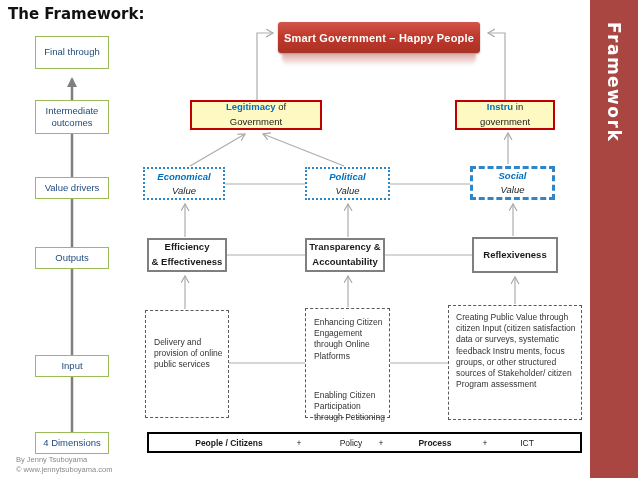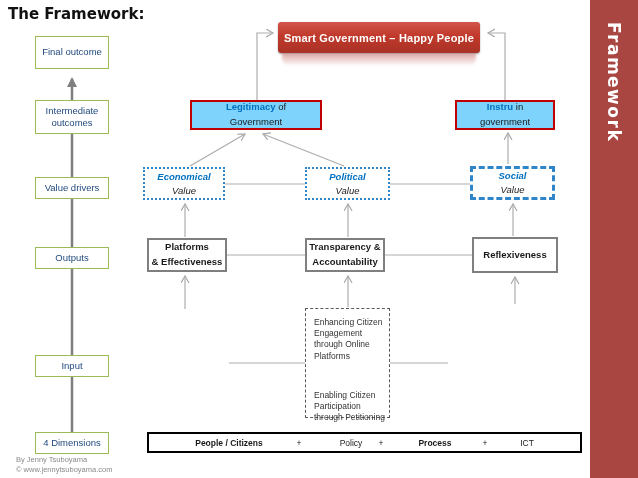--- a/index.html
+++ b/index.html
@@ -37,21 +37,21 @@
     display:flex;align-items:center;justify-content:center;text-align:center;
   }
   .banner::after{
     content:"";position:absolute;top:100%;left:4px;right:4px;height:13px;
     background:linear-gradient(180deg,rgba(176,58,48,.45),rgba(176,58,48,0));
     filter:blur(1.5px);border-radius:0 0 8px 8px;
   }
 
   
   .outcome-box{
-    position:absolute;box-sizing:border-box;z-index:2;background:#7dd3fc;
+    position:absolute;box-sizing:border-box;z-index:2;background:#fef9c3;
     border:2.5px solid #C00000;color:#1a1a1a;font-size:9.5px;line-height:1.55;
     display:flex;flex-direction:column;align-items:center;justify-content:center;text-align:center;
   }
   .ob-legitimacy{left:190px;top:100px;width:132px;height:30px;}
   .ob-trust{left:455px;top:100px;width:100px;height:30px;}
   .hl{color:#0070C0;font-weight:bold;}
 
   
   .value-box{
     position:absolute;box-sizing:border-box;z-index:2;background:#fff;
@@ -157,21 +157,21 @@
       <line x1="227" y1="255" x2="305" y2="255"></line>
       <line x1="385" y1="255" x2="472" y2="255"></line>
       <line x1="229" y1="363" x2="305" y2="363"></line>
       <line x1="390" y1="363" x2="448" y2="363"></line>
     </g>
   </svg>
 
   <div class="slide-title">The Framework:</div>
 
   <div class="ladder-box lb-final">
-    <span>Final outcome</span>
+    <span>Final through</span>
   </div>
   <div class="ladder-box lb-intermediate">
     <span>Intermediate outcomes</span>
   </div>
   <div class="ladder-box lb-valuedrivers">
     <span>Value drivers</span>
   </div>
   <div class="ladder-box lb-outputs">
     <span>Outputs</span>
   </div>
@@ -208,34 +208,40 @@
   <div class="value-box vb-political">
     <span class="vname">Political</span>
     <span>Value</span>
   </div>
   <div class="value-box vb-social">
     <span class="vname">Social</span>
     <span>Value</span>
   </div>
 
   <div class="driver-box db-efficiency">
-    <span>Platforms</span>
+    <span>Efficiency</span>
     <span>&amp; Effectiveness</span>
   </div>
   <div class="driver-box db-transparency">
     <span>Transparency &amp;</span>
     <span>Accountability</span>
   </div>
   <div class="driver-box db-reflexiveness">
     <span>Reflexiveness</span>
   </div>
 
+  <div class="activity-box ab-delivery">
+    <div>Delivery and provision of online public services</div>
+  </div>
   <div class="activity-box ab-engagement">
     <div class="para1">Enhancing Citizen Engagement through Online Platforms</div>
     <div class="para2">Enabling Citizen Participation through Petitioning</div>
+  </div>
+  <div class="activity-box ab-publicvalue">
+    <div>Creating Public Value through citizen Input (citizen satisfaction data or surveys, systematic feedback Instru ments, focus groups, or other structured sources of Stakeholder/ citizen Program assessment</div>
   </div>
 
   <div class="dims-bar">
     <span class="di-0">People / Citizens</span>
     <span class="di-1">+</span>
     <span class="di-2">Policy</span>
     <span class="di-3">+</span>
     <span class="di-4">Process</span>
     <span class="di-5">+</span>
     <span class="di-6">ICT</span>

